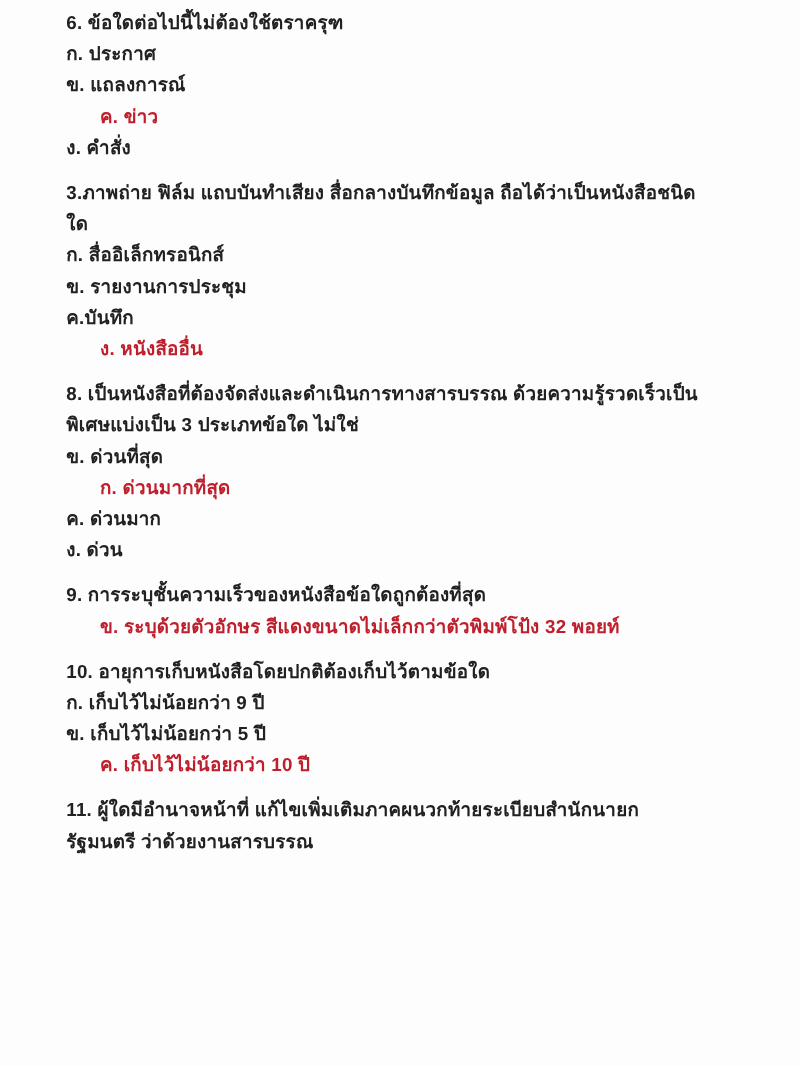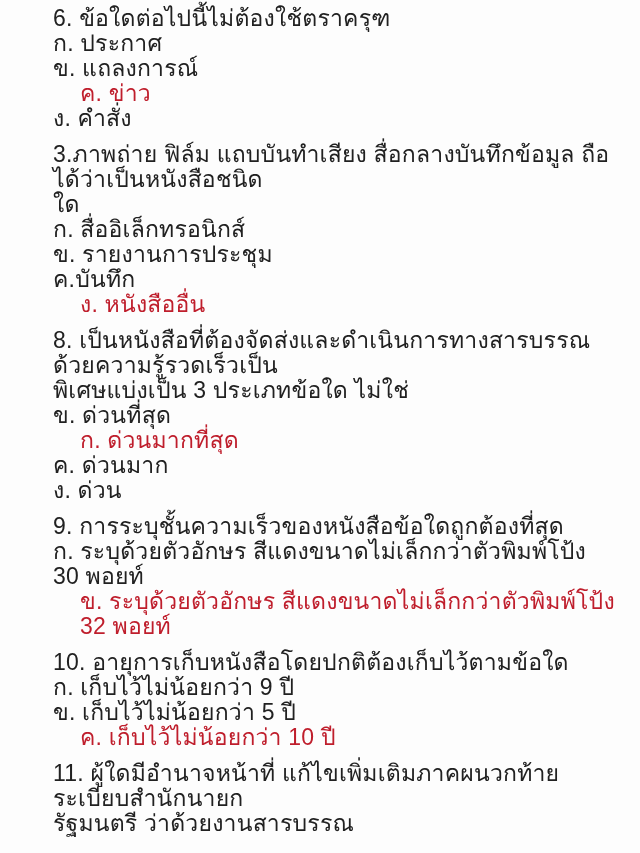--- a/index.html
+++ b/index.html
@@ -17,23 +17,23 @@
     box-sizing: border-box;
     width: 640px;
     height: 853px;
     padding: 6px 22px 0 53px;
   }
   .question {
     margin: 0 0 11px 0;
   }
   .q-text, .choice {
     margin: 0;
-    font-size: 23px;
+    font-size: 15px;
     line-height: 25px;
-    font-weight: 400;
+    font-weight: 700;
     color: var(--text, #212121);
     white-space: pre-wrap;
     letter-spacing: 0.2px;
   }
   .correct {
     color: var(--accent, #bf1e2c);
     margin-left: 27px;
   }
 </style>
 </head>
@@ -62,21 +62,20 @@
     <p class="q-text">8. เป็นหนังสือที่ต้องจัดส่งและดำเนินการทางสารบรรณ ด้วยความรู้รวดเร็วเป็น
 พิเศษแบ่งเป็น 3 ประเภทข้อใด ไม่ใช่</p>
     <p class="choice">ข. ด่วนที่สุด</p>
     <p class="choice correct">ก. ด่วนมากที่สุด</p>
     <p class="choice">ค. ด่วนมาก</p>
     <p class="choice">ง. ด่วน</p>
   </section>
 
   <section class="question">
     <p class="q-text">9. การระบุชั้นความเร็วของหนังสือข้อใดถูกต้องที่สุด</p>
-    <p class="choice">ก. ระบุด้วยตัวอักษร สีแดงขนาดไม่เล็กกว่าตัวพิมพ์โป้ง 30 พอยท์</p>
     <p class="choice correct">ข. ระบุด้วยตัวอักษร สีแดงขนาดไม่เล็กกว่าตัวพิมพ์โป้ง 32 พอยท์</p>
   </section>
 
   <section class="question">
     <p class="q-text">10. อายุการเก็บหนังสือโดยปกติต้องเก็บไว้ตามข้อใด</p>
     <p class="choice">ก. เก็บไว้ไม่น้อยกว่า 9 ปี</p>
     <p class="choice">ข. เก็บไว้ไม่น้อยกว่า 5 ปี</p>
     <p class="choice correct">ค. เก็บไว้ไม่น้อยกว่า 10 ปี</p>
   </section>
 

